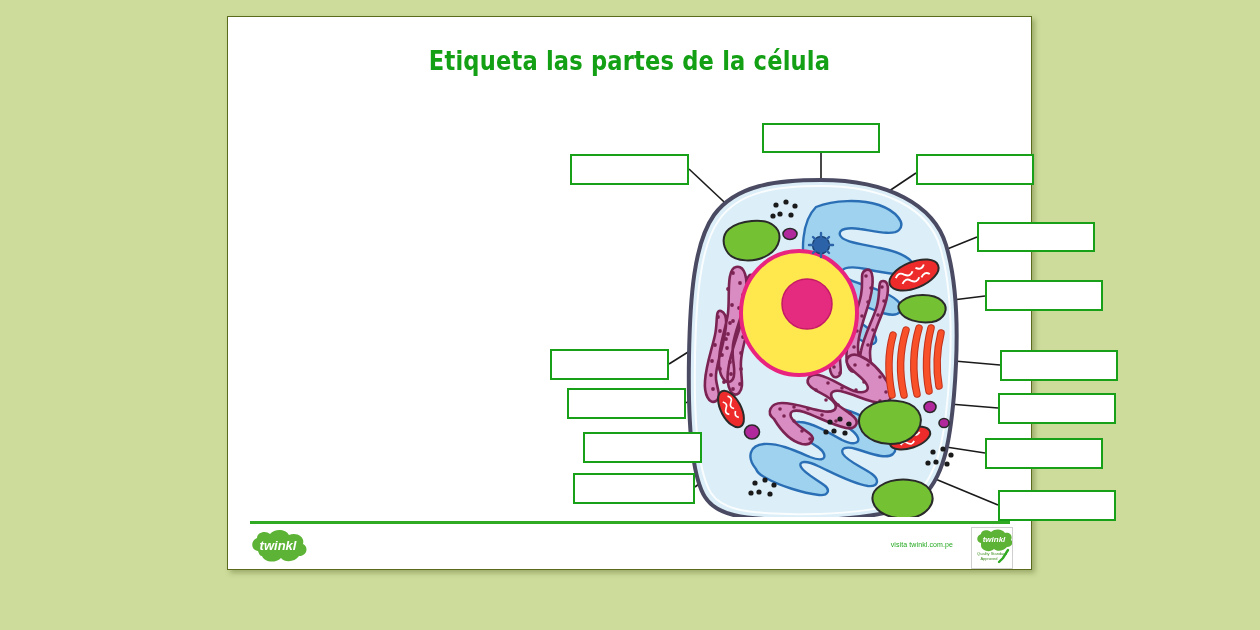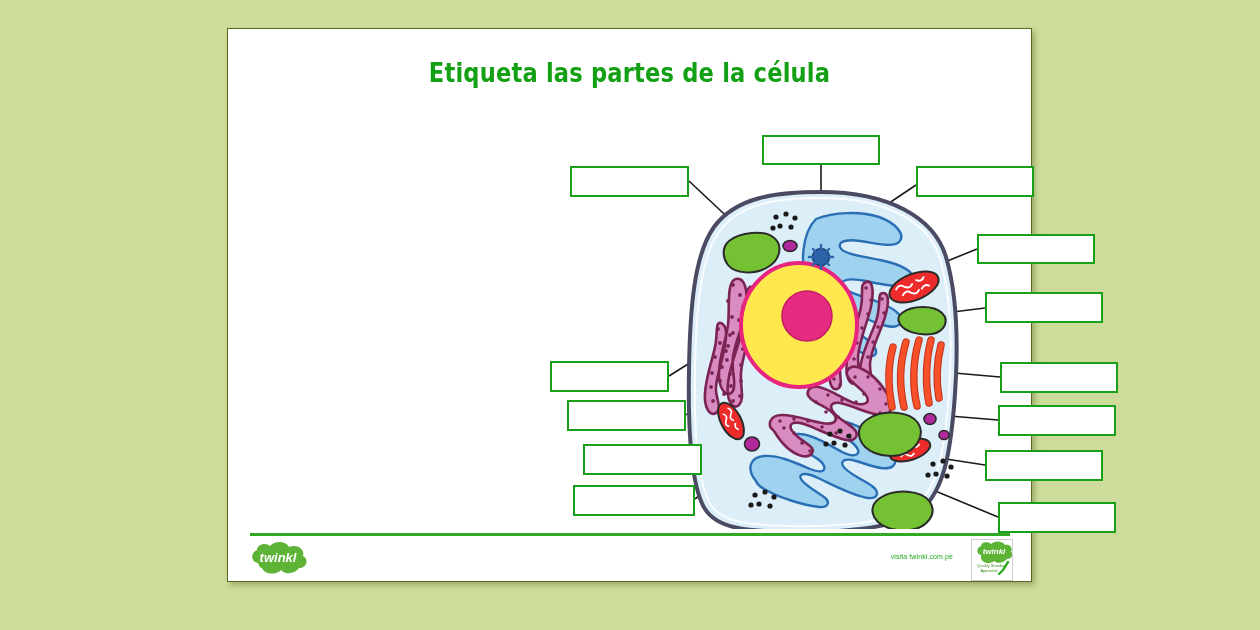--- a/index.html
+++ b/index.html
@@ -10,21 +10,21 @@
     width: 1260px;
     height: 630px;
     background: #cddc9a;
     font-family: "Liberation Sans", sans-serif;
     overflow: hidden;
     position: relative;
   }
   #worksheet-page {
     position: absolute;
     left: 227px;
-    top: 28px;
+    top: 16px;
     width: 805px;
     height: 554px;
     background: #ffffff;
     border: 1px solid #5b6b1e;
     box-sizing: border-box;
     box-shadow: 3px 3px 5px rgba(80, 95, 35, 0.38);
   }
   #page-title {
     position: absolute;
     left: 0;

